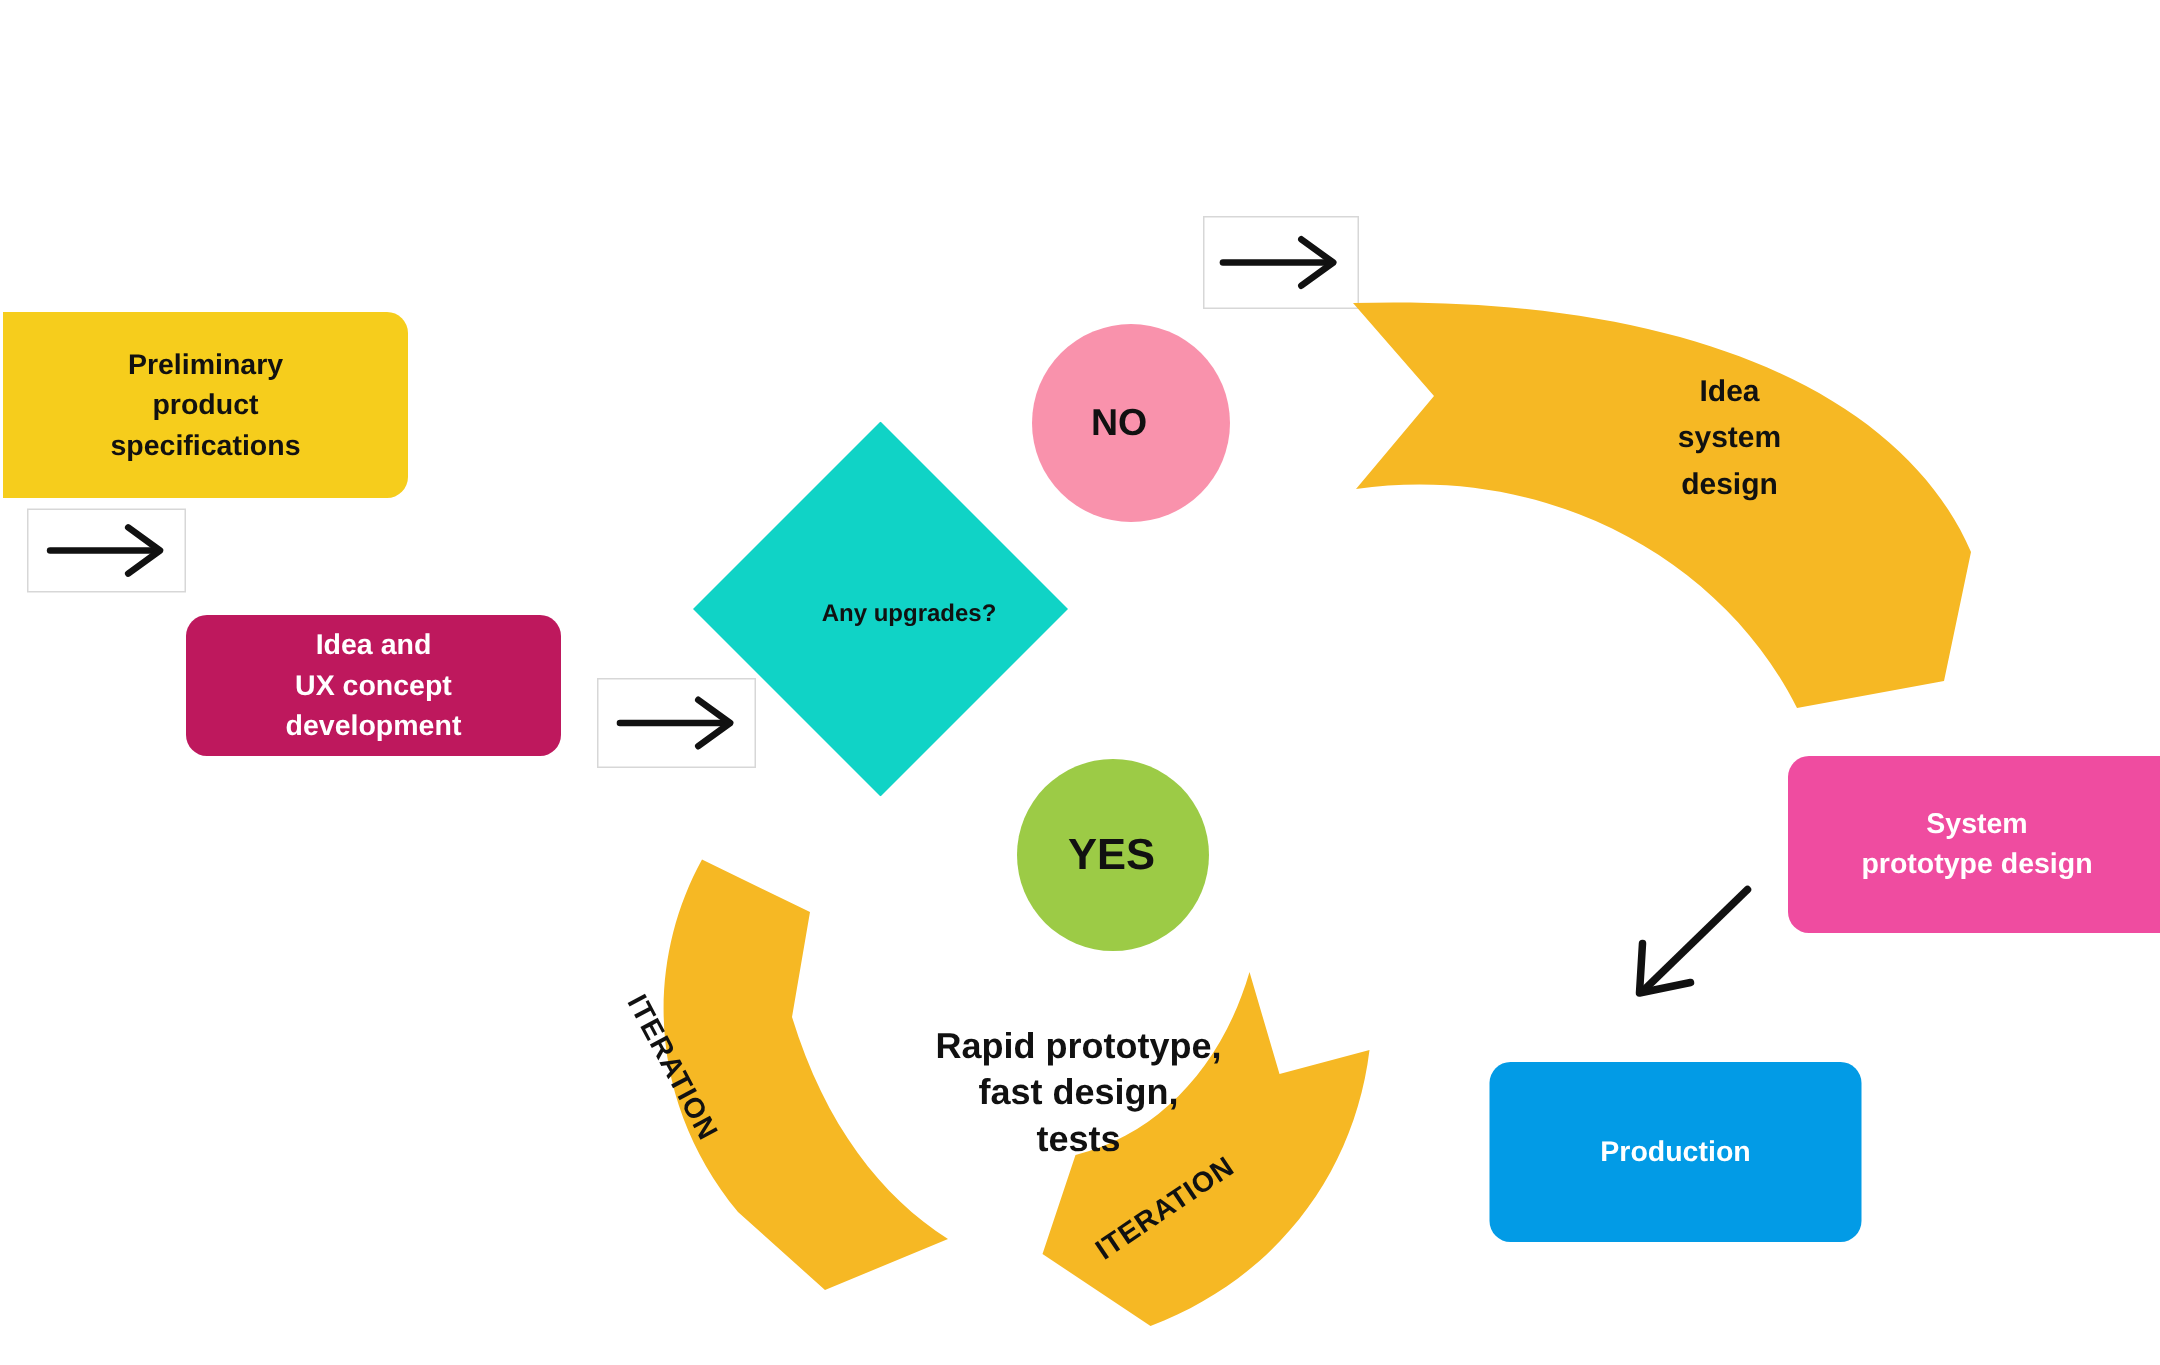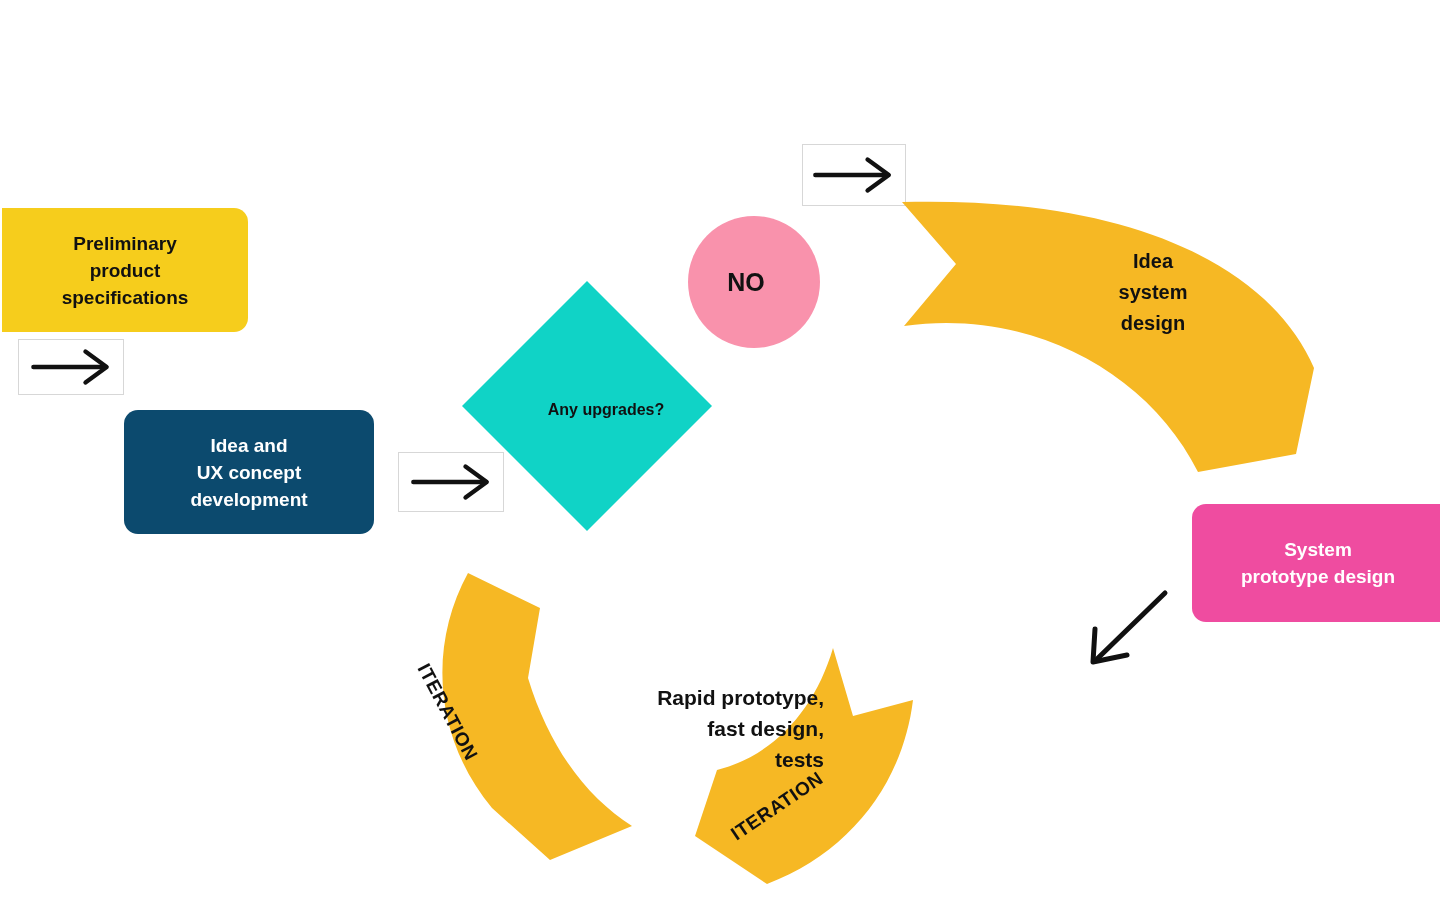--- a/index.html
+++ b/index.html
@@ -51,30 +51,30 @@
     font-weight: 700;
     font-size: 19px;
     line-height: 27px;
     box-sizing: border-box;
     padding: 6px 12px;
     white-space: pre-line;
   }
 
   #box-prelim {
     left: 2px;  top: 208px;
-    width: 246px; height: 124px;
+    width: 270px; height: 124px;
     background: #F6CD1C;
     color: #111111;
     border-top-left-radius: 0;
     border-bottom-left-radius: 0;
   }
   #box-idea {
     left: 124px; top: 410px;
-    width: 250px; height: 124px;
-    background: #0c4a6e;
+    width: 250px; height: 94px;
+    background: #be185d;
     color: #ffffff;
   }
   #box-proto {
     left: 1192px; top: 504px;
     width: 252px; height: 118px;
     background: #EF4CA0;
     color: #ffffff;
     border-top-right-radius: 0;
     border-bottom-right-radius: 0;
   }
@@ -188,24 +188,24 @@
     transform-origin: left top;
   }
 
   
   #center-note {
     position: absolute;
     left: 614px;
     top: 682px;
     width: 210px;
     font-weight: 700;
-    font-size: 21px;
+    font-size: 24px;
     line-height: 31px;
     color: #111111;
-    text-align: right;
+    text-align: center;
     white-space: pre-line;
   }
 
   
   #diag-arrow {
     position: absolute;
     left: 1075px;
     top: 585px;
     width: 110px;
     height: 90px;
@@ -253,20 +253,23 @@
 
   <div id="diamond-wrap">
     <div id="diamond-shape"></div>
     <div id="diamond-label">Any upgrades?</div>
   </div>
 
   <div class="circle" id="circle-no">
     <span class="circle-text">NO</span>
   </div>
 
+  <div class="circle" id="circle-yes">
+    <span class="circle-text">YES</span>
+  </div>
 
   <svg class="ribbon-svg" id="ribbon-final" viewBox="0 0 470 300">
     <path d="M 22 22
              L 76 84
              L 24 146
              C 150 128, 268 192, 318 292
              L 416 274
              L 434 188
              C 390 86, 250 16, 22 22 Z" fill="#F6B824"></path>
   </svg>
@@ -279,20 +282,23 @@
 prototype design</span>
   </div>
 
   <svg id="diag-arrow" viewBox="0 0 110 90">
     <g>
       <line x1="90" y1="8" x2="22" y2="74" stroke="#111111" stroke-width="5" stroke-linecap="round"></line>
       <polyline points="20,44 18,77 52,70" fill="none" stroke="#111111" stroke-width="5" stroke-linecap="round" stroke-linejoin="round"></polyline>
     </g>
   </svg>
 
+  <div class="box" id="box-production">
+    <span>Production</span>
+  </div>
 
   <svg class="ribbon-svg" id="ribbon-iter-l" viewBox="0 0 280 330">
     <path d="M 68 23
              L 140 58
              L 128 128
              C 150 200, 188 248, 232 276
              L 150 310
              L 92 258
              C 34 188, 28 96, 68 23 Z" fill="#F6B824"></path>
   </svg>

